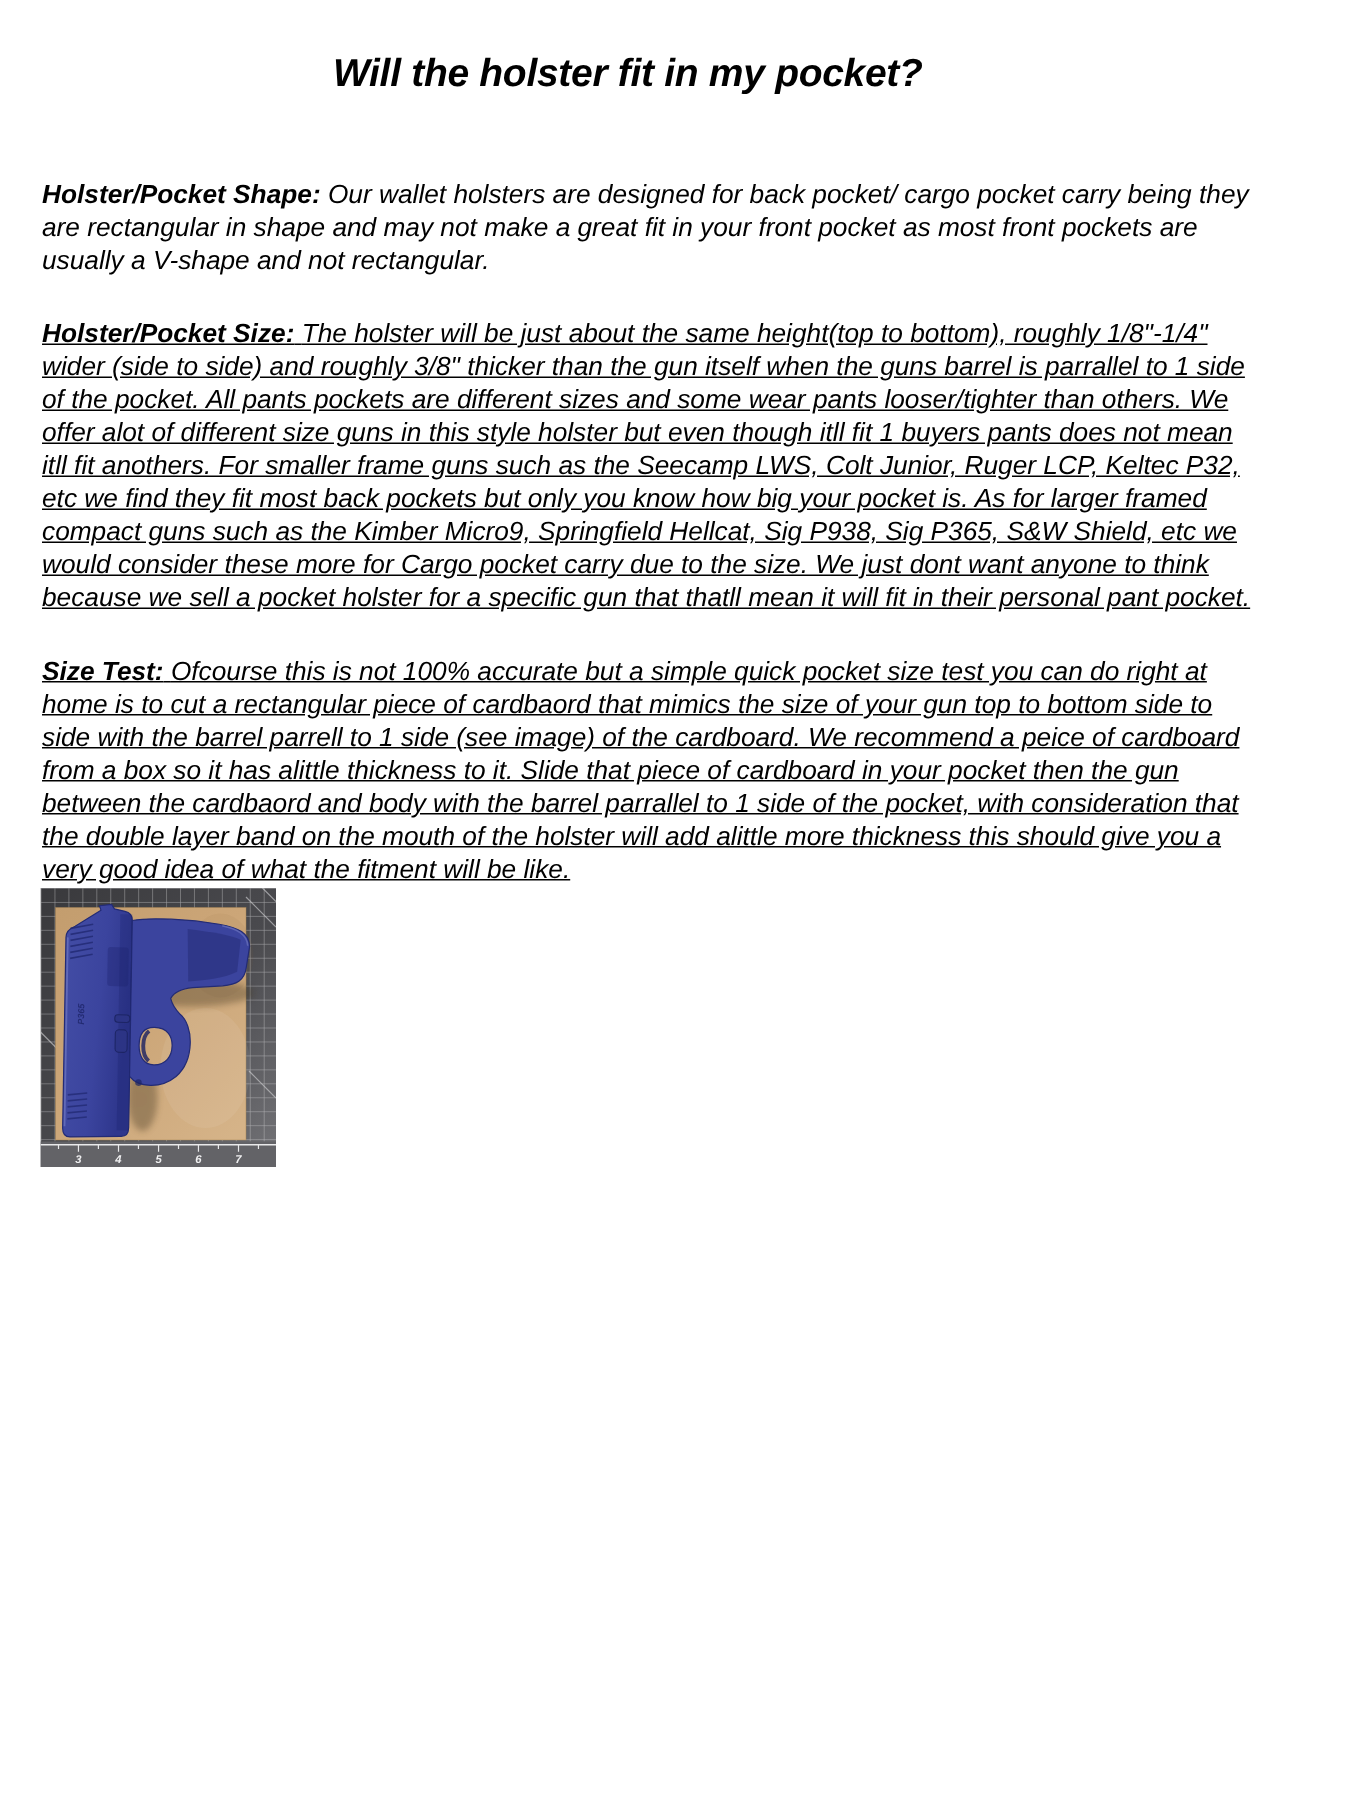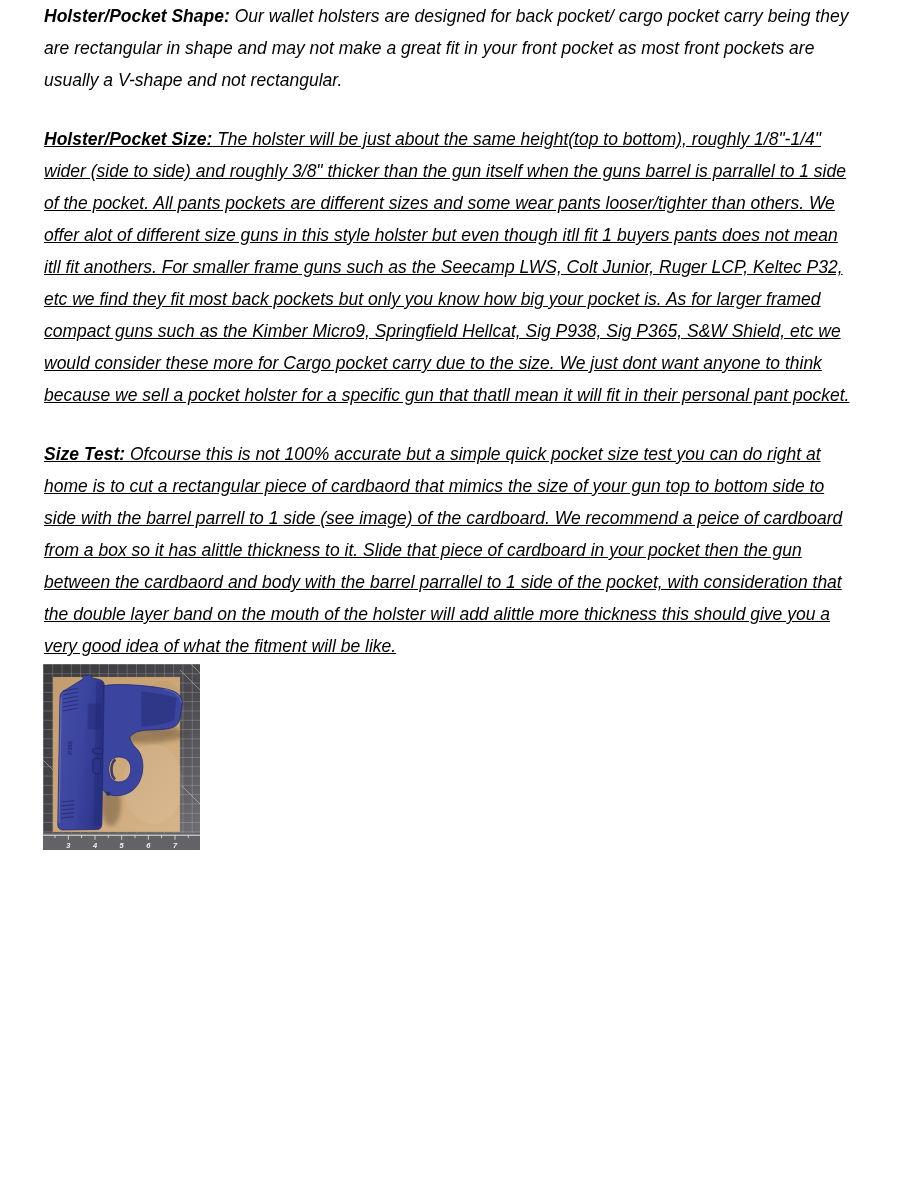--- a/index.html
+++ b/index.html
@@ -8,45 +8,46 @@
   .page{position:relative;width:902px;height:1200px;background:#fff;}
   h1.doc-title{
     margin:33px 65px 54px 0;
     text-align:center;
     font-size:26px;
     font-weight:bold;
     font-style:italic;
     letter-spacing:-0.2px;
   }
   .body-text{
-    margin-left:44px;
+    margin-left:28px;
     width:815px;
     font-style:italic;
     font-size:17.5px;
-    line-height:32px;
+    line-height:22px;
   }
   .body-text p{margin:0;}
   .body-text p + p{margin-top:27px;text-decoration:underline;}
   .body-text b{font-weight:bold;}
   figure.size-test{
     margin:2px 0 0 -1px;
     padding:0;
     width:157px;
     height:186px;
   }
   figure.size-test svg{
     display:block;
     filter:blur(0.3px) saturate(0.96);
   }
 </style>
 </head>
 <body>
 
 <div class="page">
 
+  <h1 class="doc-title">Will the holster fit in my pocket?</h1>
 
   <div class="body-text">
 
     <p><b>Holster/Pocket Shape:</b> <span>Our wallet holsters are designed for back pocket/ cargo pocket carry being they are rectangular in shape and may not make a great fit in your front pocket as most front pockets are usually a V-shape and not rectangular.</span></p>
 
     <p><b>Holster/Pocket Size:</b> <span>The holster will be just about the same height(top to bottom), roughly 1/8"-1/4" wider (side to side) and roughly 3/8" thicker than the gun itself when the guns barrel is parrallel to 1 side of the pocket. All pants pockets are different sizes and some wear pants looser/tighter than others. We offer alot of different size guns in this style holster but even though itll fit 1 buyers pants does not mean itll fit anothers. For smaller frame guns such as the Seecamp LWS, Colt Junior, Ruger LCP, Keltec P32, etc we find they fit most back pockets but only you know how big your pocket is. As for larger framed compact guns such as the Kimber Micro9, Springfield Hellcat, Sig P938, Sig P365, S&amp;W Shield, etc we would consider these more for Cargo pocket carry due to the size. We just dont want anyone to think because we sell a pocket holster for a specific gun that thatll mean it will fit in their personal pant pocket.</span></p>
 
     <p><b>Size Test:</b> <span>Ofcourse this is not 100% accurate but a simple quick pocket size test you can do right at home is to cut a rectangular piece of cardbaord that mimics the size of your gun top to bottom side to side with the barrel parrell to 1 side (see image) of the cardboard. We recommend a peice of cardboard from a box so it has alittle thickness to it. Slide that piece of cardboard in your pocket then the gun between the cardbaord and body with the barrel parrallel to 1 side of the pocket, with consideration that the double layer band on the mouth of the holster will add alittle more thickness this should give you a very good idea of what the fitment will be like.</span></p>
 
     <figure class="size-test">

